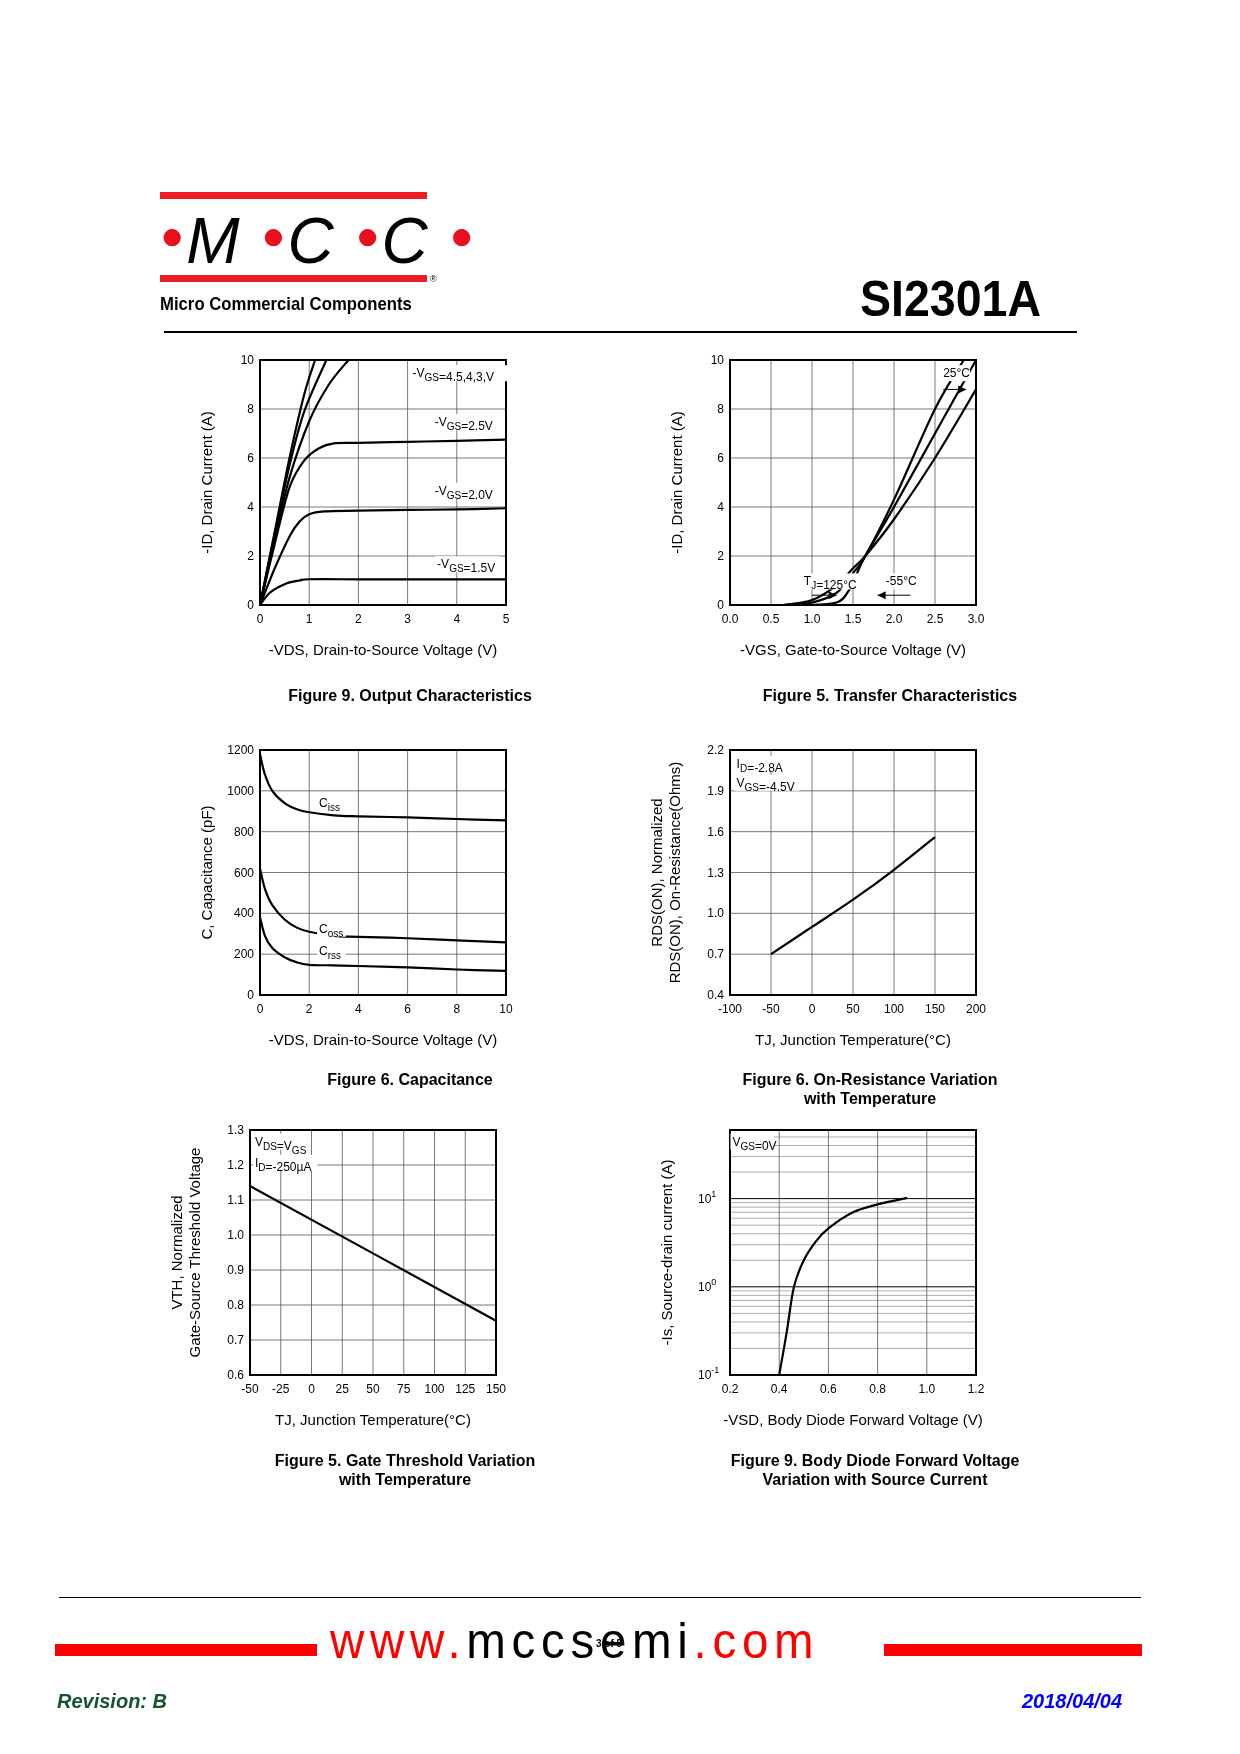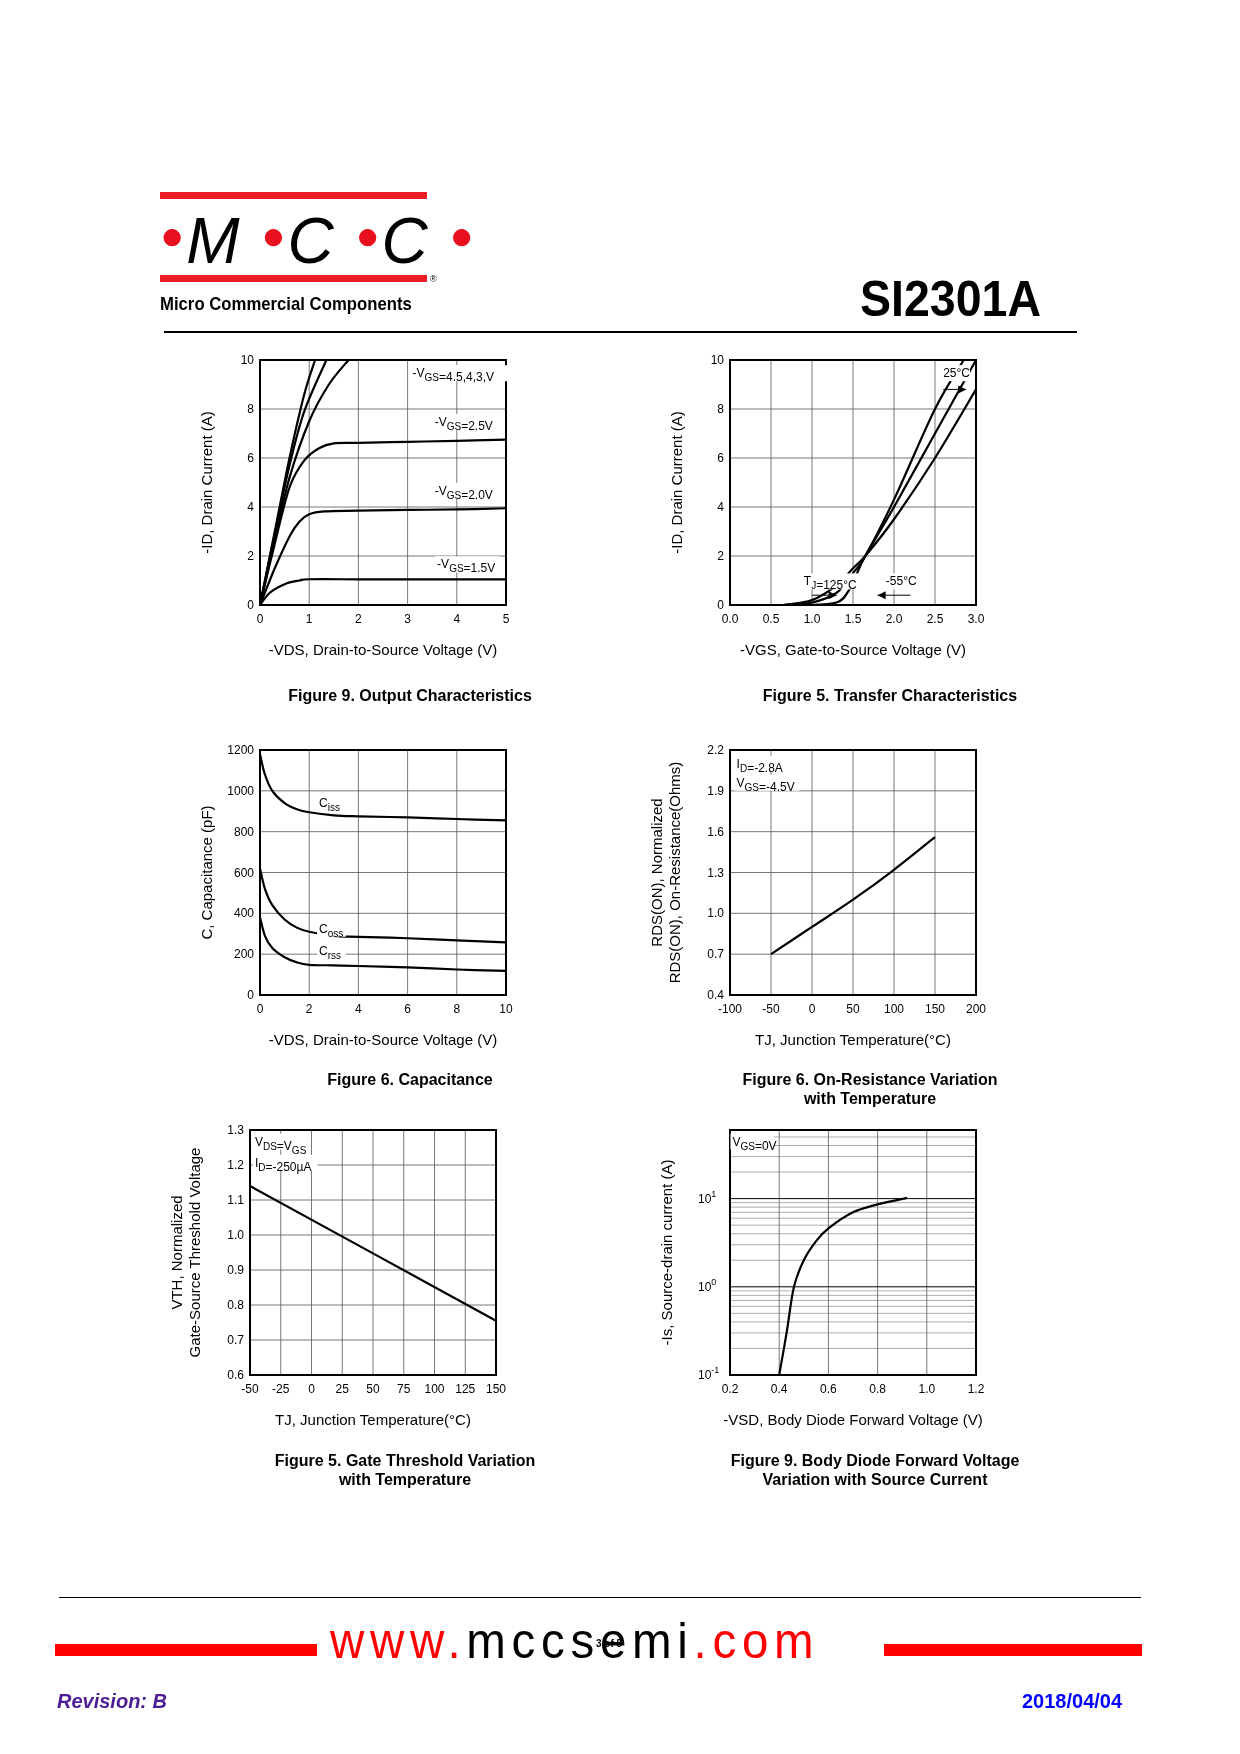--- a/index.html
+++ b/index.html
@@ -11,22 +11,22 @@
   .company { position:absolute; left:160px; top:293px; font-size:19px; font-weight:bold; transform:scaleX(0.88); transform-origin:left; }
   .part { position:absolute; left:860px; top:270px; font-size:50px; font-weight:bold; transform:scaleX(0.93); transform-origin:left; }
   .hr-top { position:absolute; left:164px; top:331px; width:913px; height:2px; background:#000; }
   .chart { position:absolute; }
   .caption { position:absolute; font-weight:bold; font-size:16px; text-align:center; line-height:19px; }
   .hr-bot { position:absolute; left:59px; top:1597px; width:1082px; height:1px; background:#000; }
   .red-line { position:absolute; height:12px; background:#ff0000; top:1644px; }
   .url { position:absolute; left:330px; top:1612px; font-size:50px; letter-spacing:6px; transform:scaleX(0.95); transform-origin:left; }
   .url .r { color:#ff0000; }
   .pageno { position:absolute; left:596px; top:1638px; font-size:10px; font-weight:bold; }
-  .rev { position:absolute; left:57px; top:1690px; font-size:20px; font-weight:bold; font-style:italic; color:#4c1d95; }
-  .date { position:absolute; left:1022px; top:1690px; font-size:20px; font-weight:bold; color:#0000ff; }
+  .rev { position:absolute; left:57px; top:1690px; font-size:20px; font-weight:bold; font-style:italic; color:#14532d; }
+  .date { position:absolute; left:1022px; top:1690px; font-size:20px; font-weight:bold; font-style:italic; color:#0000ff; }
   svg text { font-family:"Liberation Sans", sans-serif; }
 </style>
 </head>
 <body>
 
 <div class="logo-bar" style="left:160px; top:192px; width:267px;"></div>
 <div class="logo-text">
   <span class="dot">●</span><span>M</span>
   <span class="dot">●</span><span>C</span>
   <span class="dot">●</span><span>C</span>

